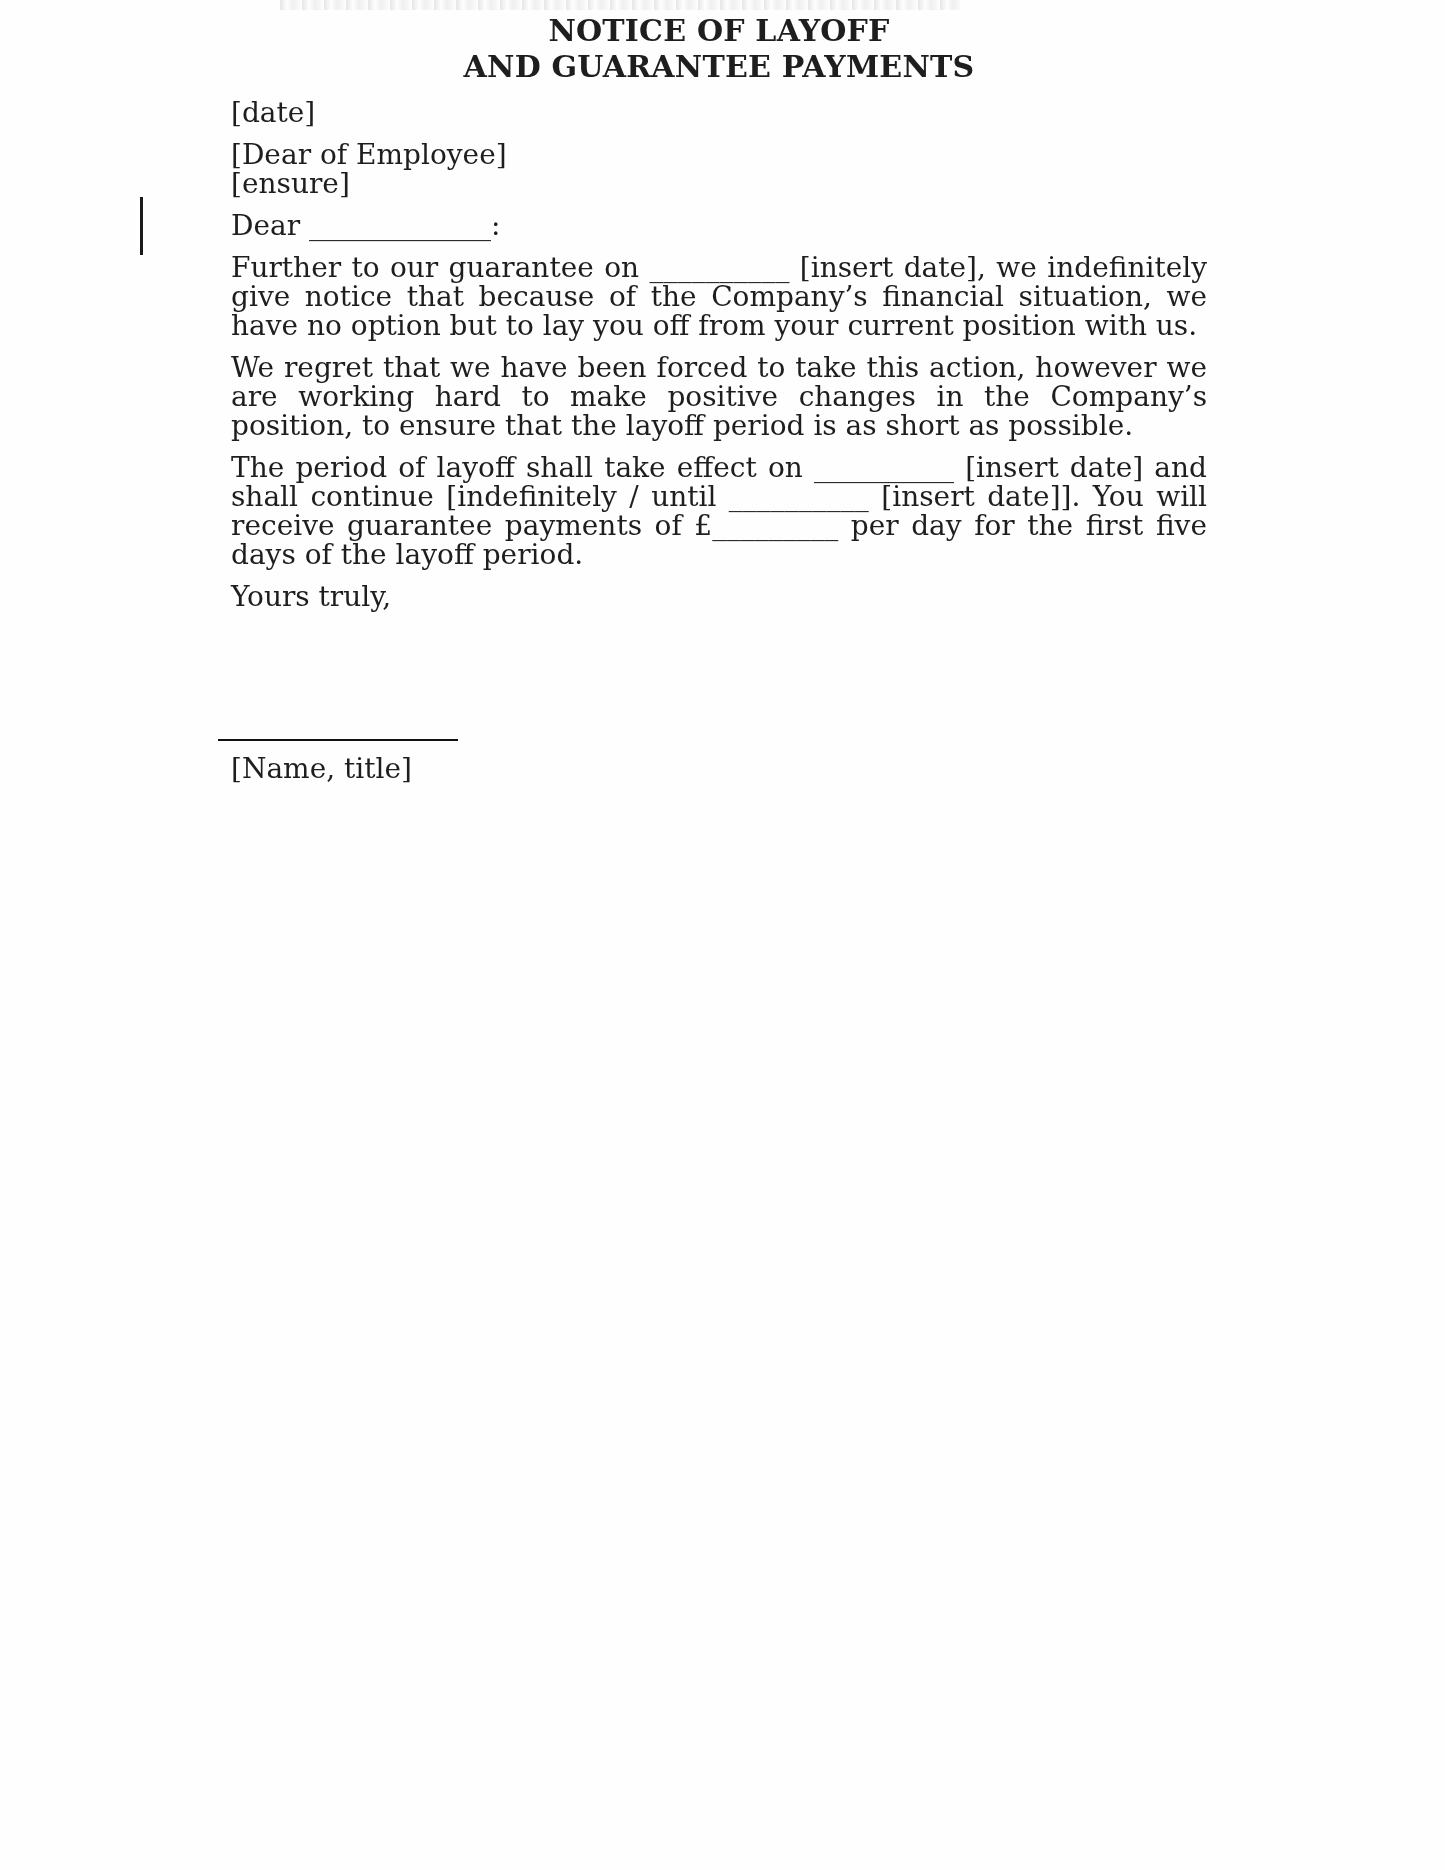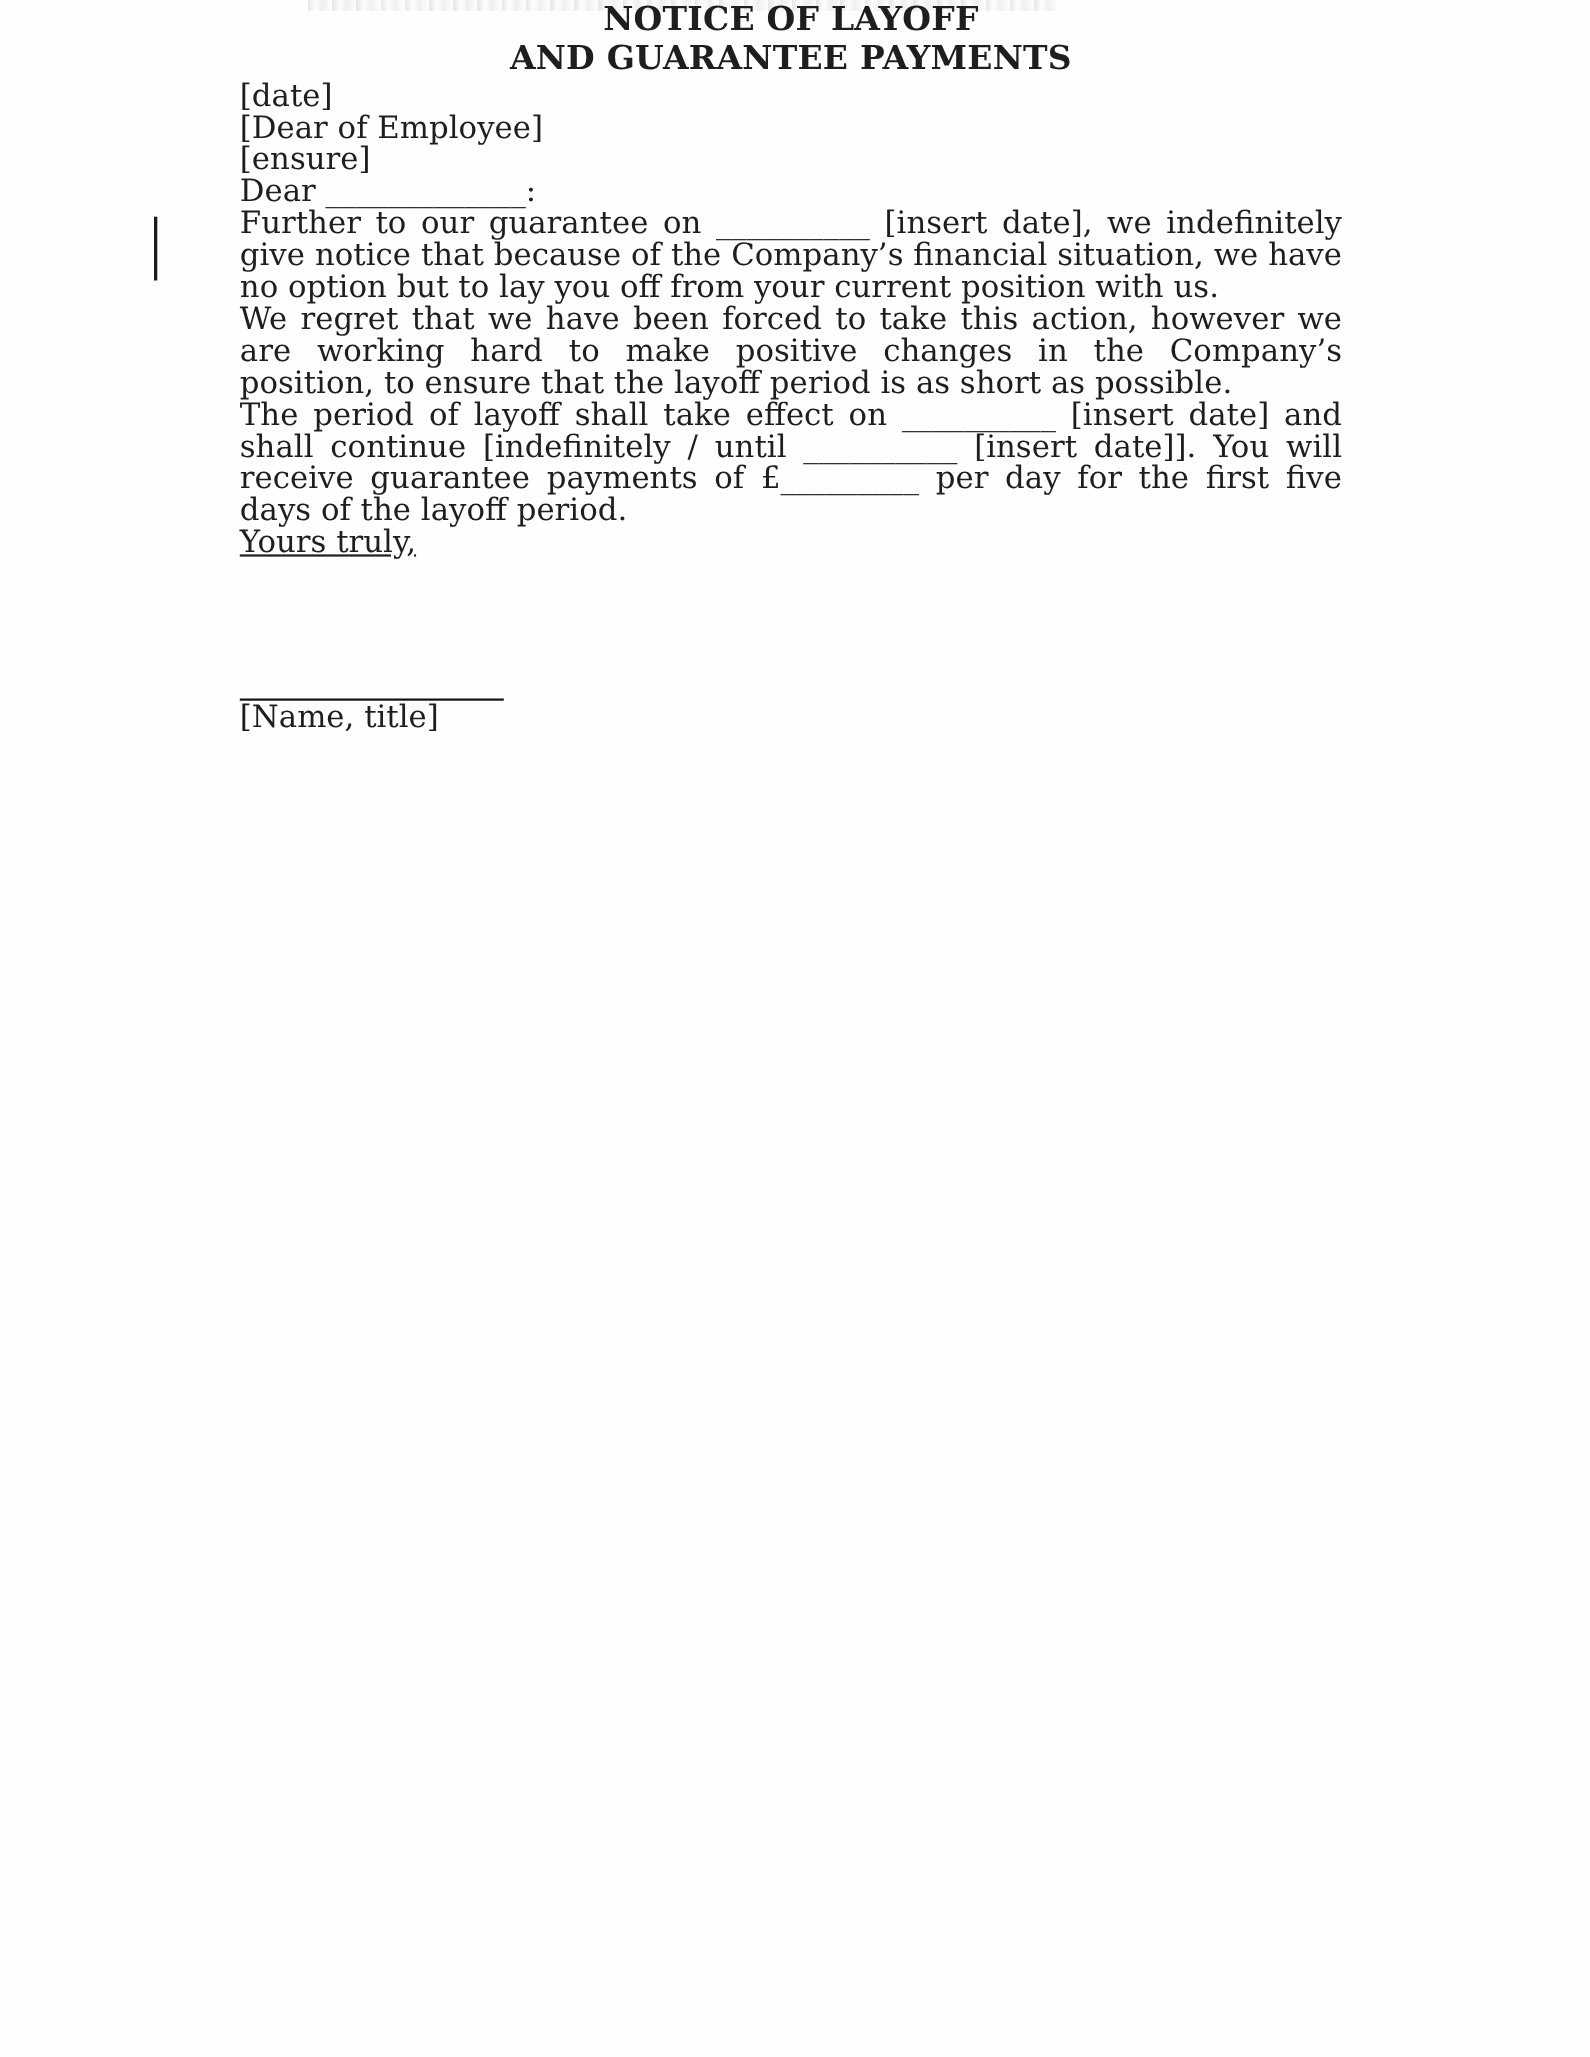--- a/index.html
+++ b/index.html
@@ -38,21 +38,21 @@
     background: #1a1a1a;
   }
   .content {
     position: absolute;
     left: 218px;
     top: 0;
     width: 1002px;
     display: flow-root;
   }
   .content p, .content h1 {
-    margin: 0;
+    margin: 13px;
     padding: 0;
   }
   .doc-title {
     margin-top: 163px;
     text-align: center;
     font-size: 30px;
     font-weight: bold;
     line-height: 36px;
     letter-spacing: 0.2px;
   }
@@ -67,21 +67,21 @@
   .body-text {
     font-size: 28px;
     line-height: 29px;
   }
   .date-line      { margin-top: 56px; }
   .recipient      { margin-top: 27px; }
   .salutation     { margin-top: 22px; }
   .para-1         { margin-top: 56px; text-align: justify; }
   .para-2         { margin-top: 23px; text-align: justify; }
   .para-3         { margin-top: 22px; text-align: justify; }
-  .closing        { margin-top: 49px; text-decoration: underline; }
+  .closing        { margin-top: 49px; }
   .italic         { }
   .signature-line {
     margin-top: 128px;
     width: 240px;
     height: 0;
     border-top: 2px solid #111111;
   }
   .signer         { margin-top: 4px; }
 </style>
 </head>

